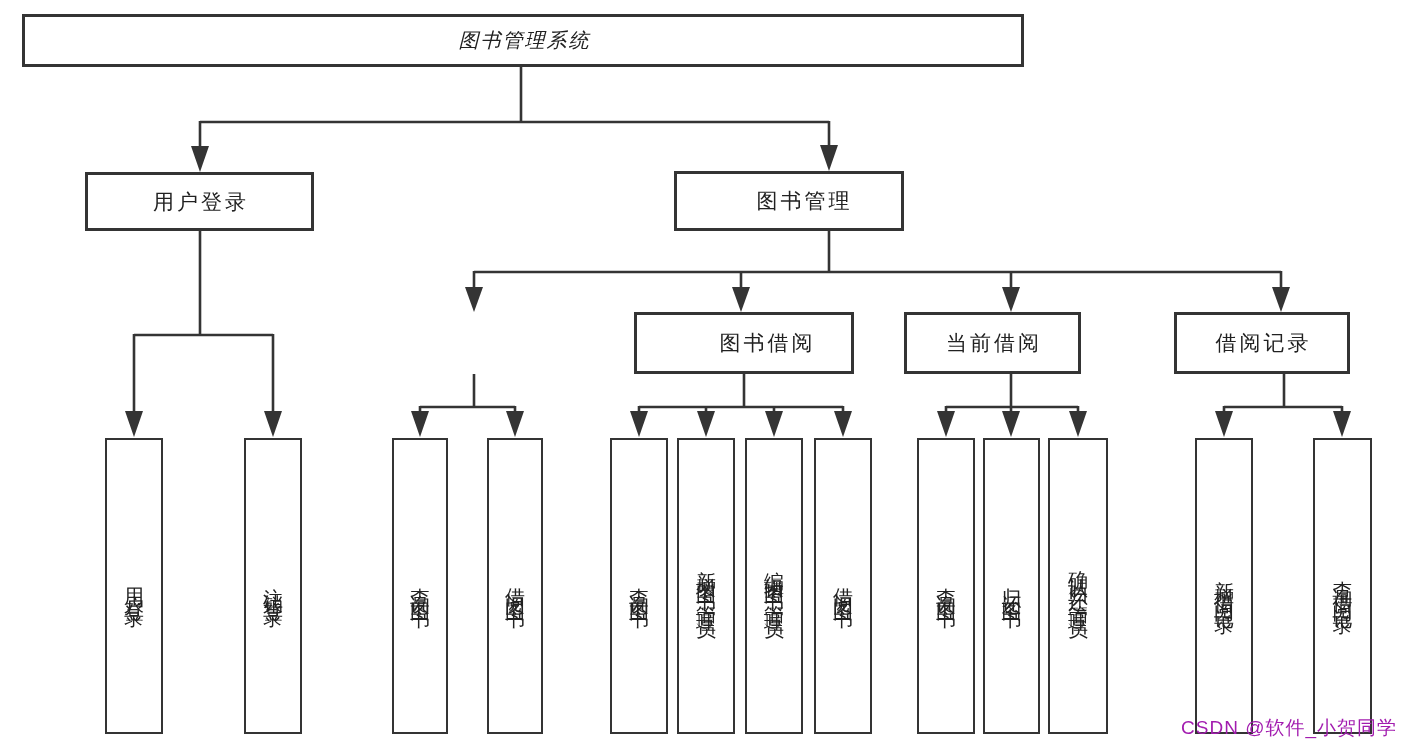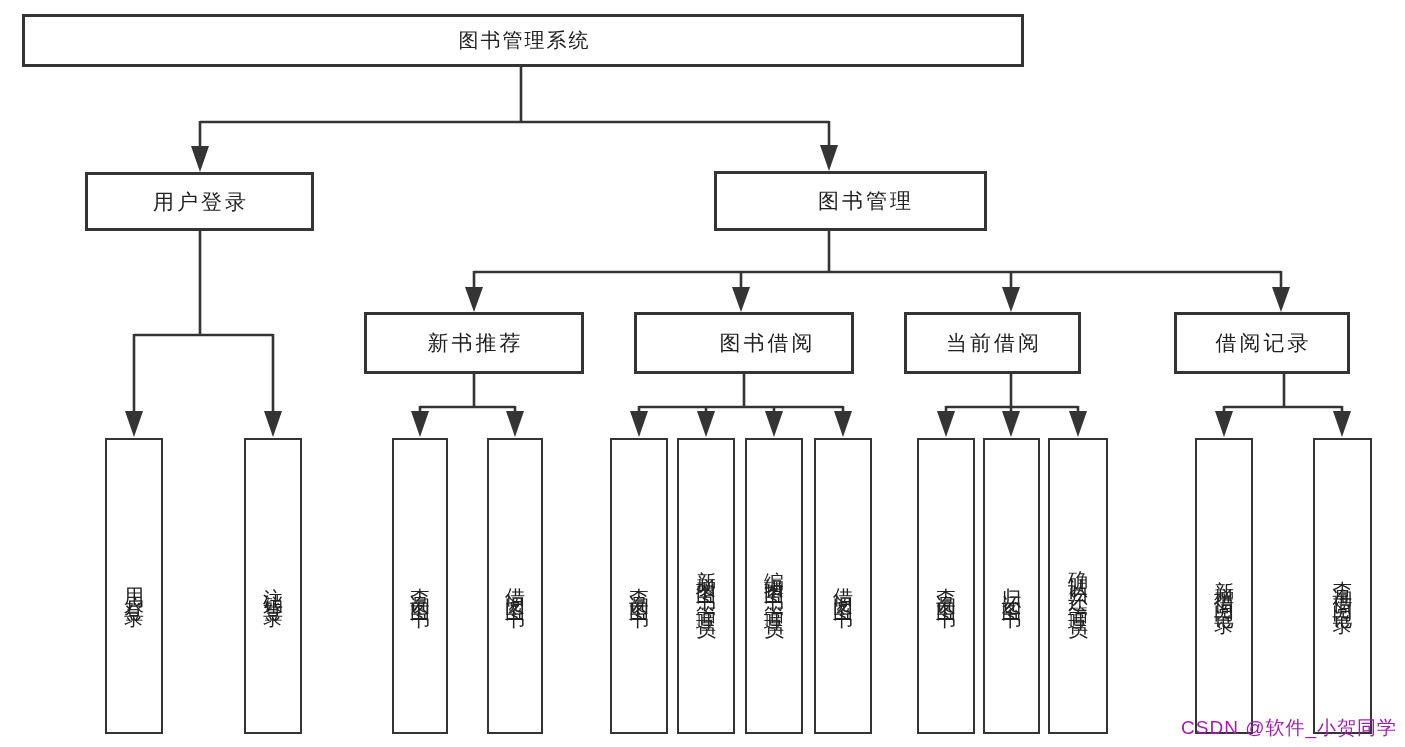--- a/index.html
+++ b/index.html
@@ -27,21 +27,21 @@
     justify-content: center;
     color: #212121;
     z-index: 1;
   }
   .node.h-label { 
     font-size: 21px;
     letter-spacing: 3px;
     text-indent: 3px;
     white-space: nowrap;
   }
-  .node.root-box { font-size: 20px; letter-spacing: 2px; }
+  .node.root-box { font-size: 20px; letter-spacing: 2px; font-style: italic; }
   .node.leaf {
     border-width: 2.5px;
   }
   .leaf .v-text {
     writing-mode: vertical-rl;
     text-orientation: mixed;
     font-size: 20px;
     letter-spacing: 7px;
     line-height: 1.15;
     color: #212121;
@@ -128,23 +128,22 @@
       <path d="M1011,437 L1002,411 L1020,411 Z"></path>
       <path d="M1078,437 L1069,411 L1087,411 Z"></path>
       <path d="M1224,437 L1215,411 L1233,411 Z"></path>
       <path d="M1342,437 L1333,411 L1351,411 Z"></path>
     </g>
   </svg>
 
   <div class="node h-label root-box" style="left:22px; top:14px; width:1002px; height:53px;">图书管理系统</div>
 
   <div class="node h-label" style="left:85px; top:172px; width:229px; height:59px;">用户登录</div>
-  <div class="node h-label" style="left:714px; top:171px; width:273px; height:60px;padding-left:28px;">图书管理</div>
+  <div class="node h-label" style="left:674px; top:171px; width:230px; height:60px;padding-left:28px;">图书管理</div>
 
-  <div class="node h-label" style="left:364px; top:312px; width:220px; height:62px;">新书推荐</div>
   <div class="node h-label" style="left:634px; top:312px; width:220px; height:62px;padding-left:44px;">图书借阅</div>
   <div class="node h-label" style="left:904px; top:312px; width:177px; height:62px;">当前借阅</div>
   <div class="node h-label" style="left:1174px; top:312px; width:176px; height:62px;">借阅记录</div>
 
   <div class="node leaf" style="left:105px; top:438px; width:58px; height:296px;">
     <span class="v-text">用户登录</span>
   </div>
   <div class="node leaf" style="left:244px; top:438px; width:58px; height:296px;">
     <span class="v-text">注销登录</span>
   </div>

